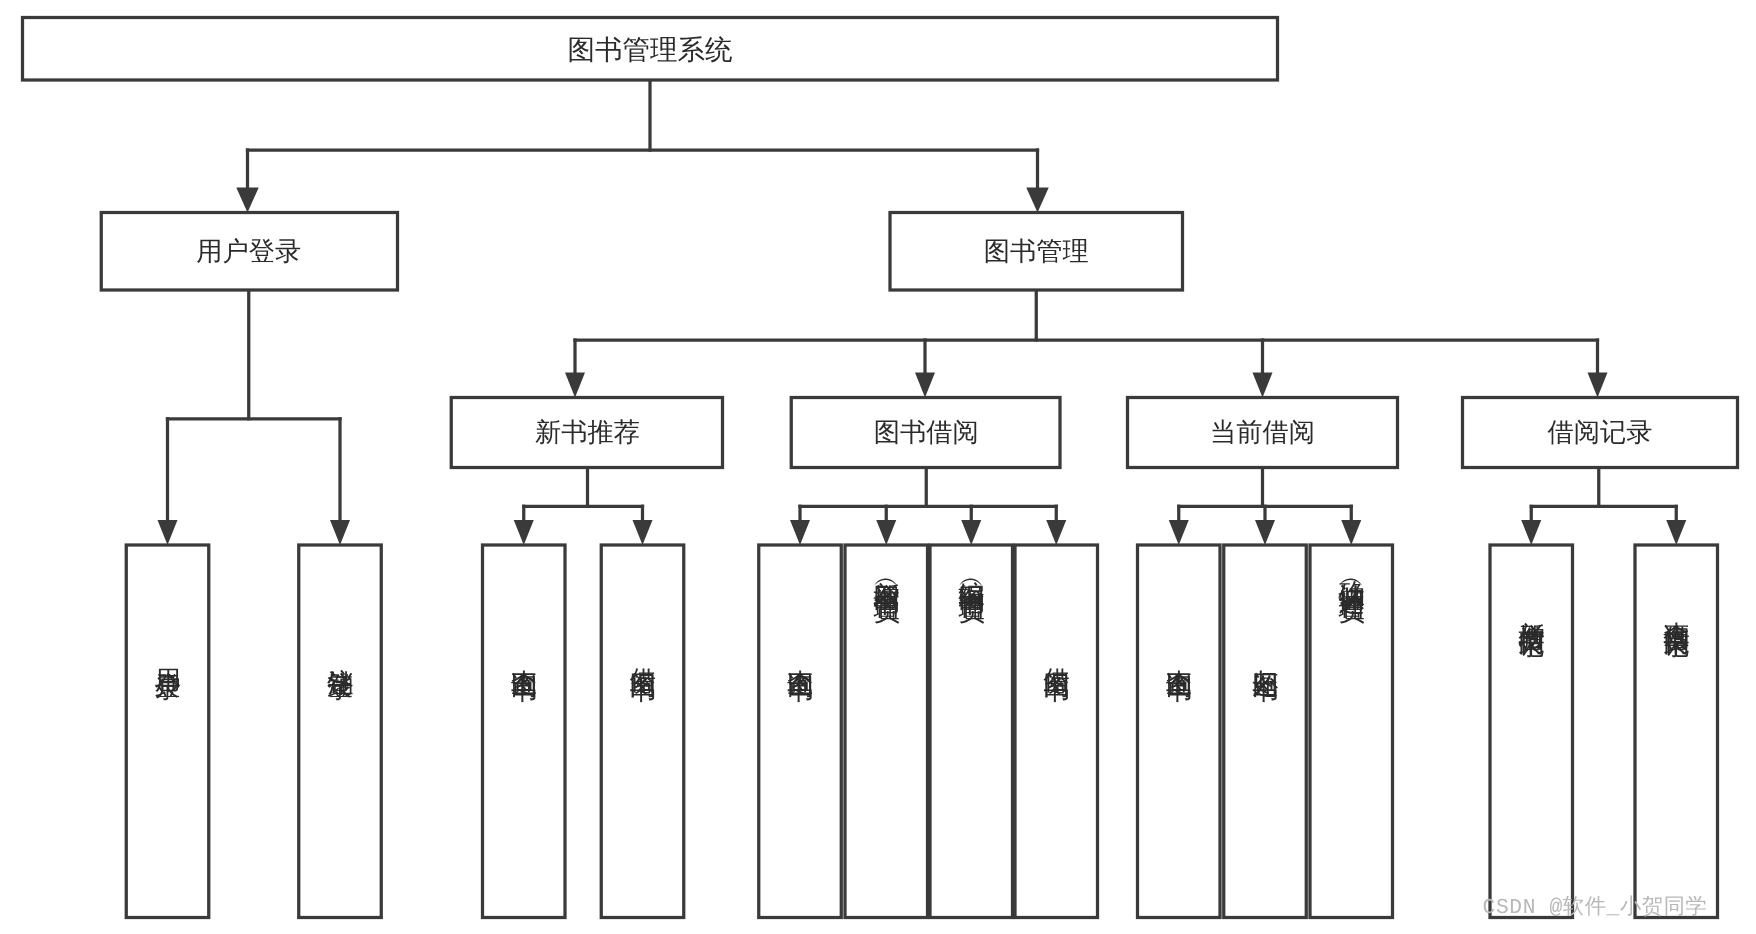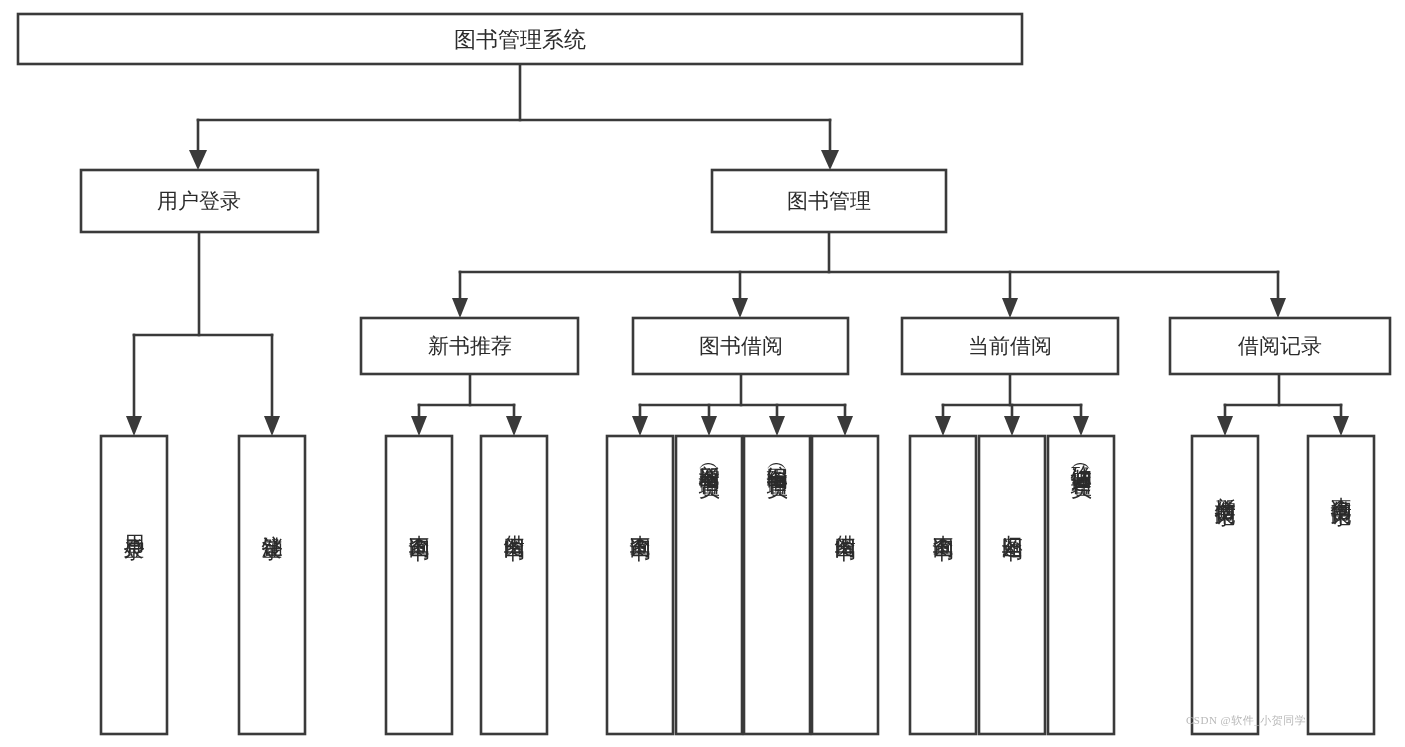--- a/index.html
+++ b/index.html
@@ -64,22 +64,22 @@
     font-size: 21px;
     line-height: 1.08;
     letter-spacing: 2px;
     color: #2b2b2b;
     white-space: nowrap;
   }
   .watermark {
     position: absolute;
     left: 1186px;
     top: 713px;
-    font-family: Liberation Serif, serif;
-    font-size: 11px;
+    font-family: Liberation Mono, monospace;
+    font-size: 17px;
     color: #b8b8b8;
     white-space: nowrap;
     letter-spacing: 0.5px;
   }
 </style>
 </head>
 <body>
 
 <div id="diagram-root">
 

